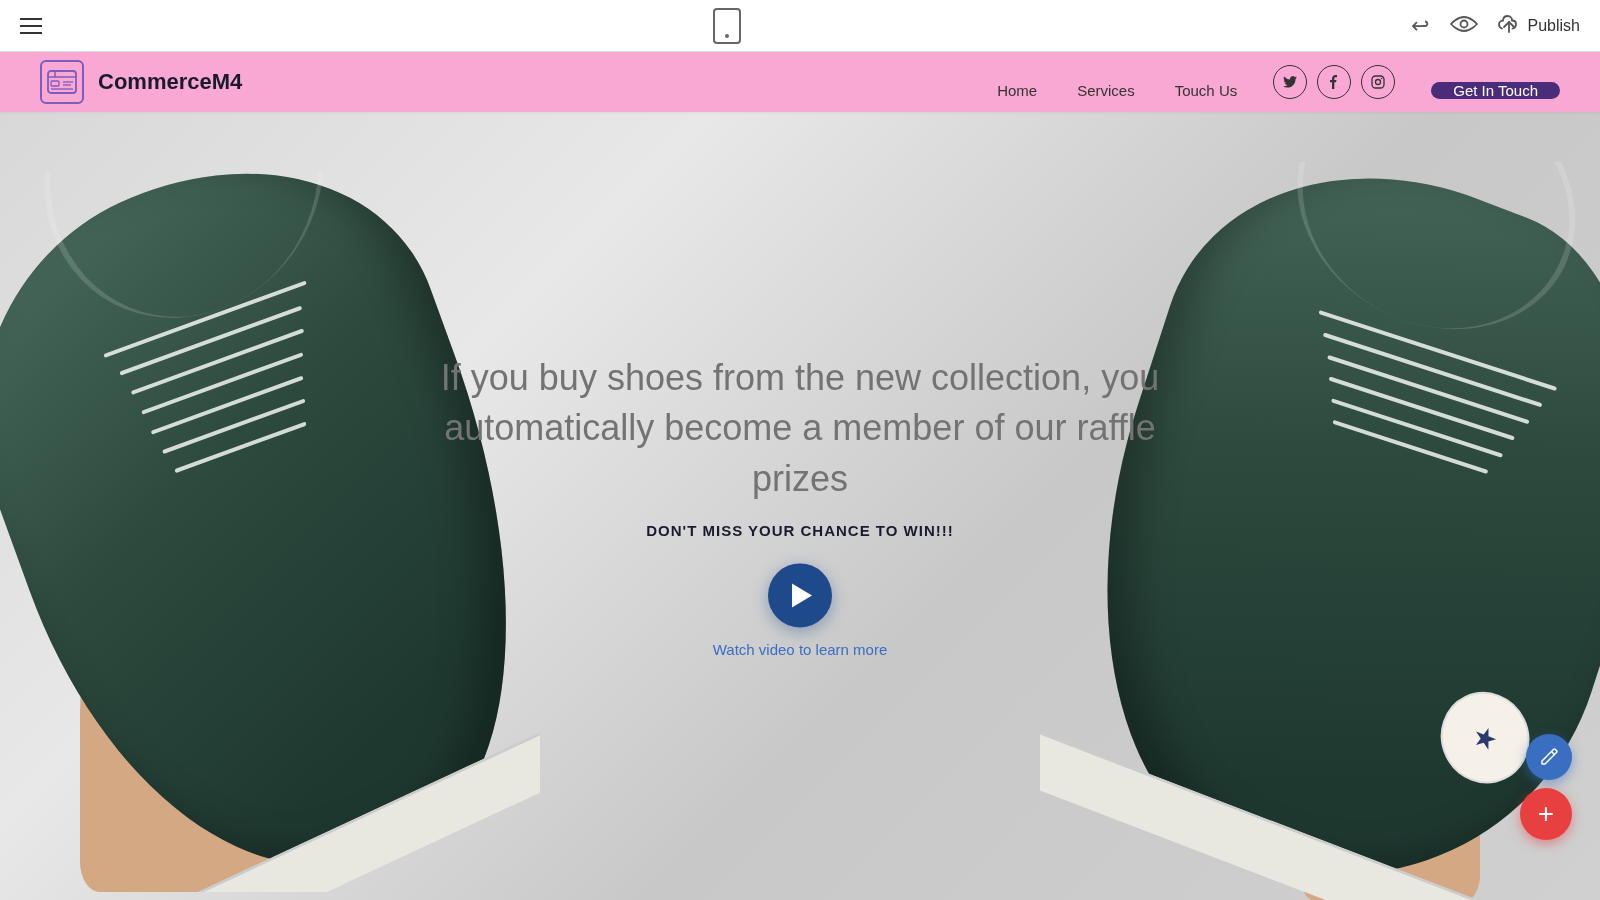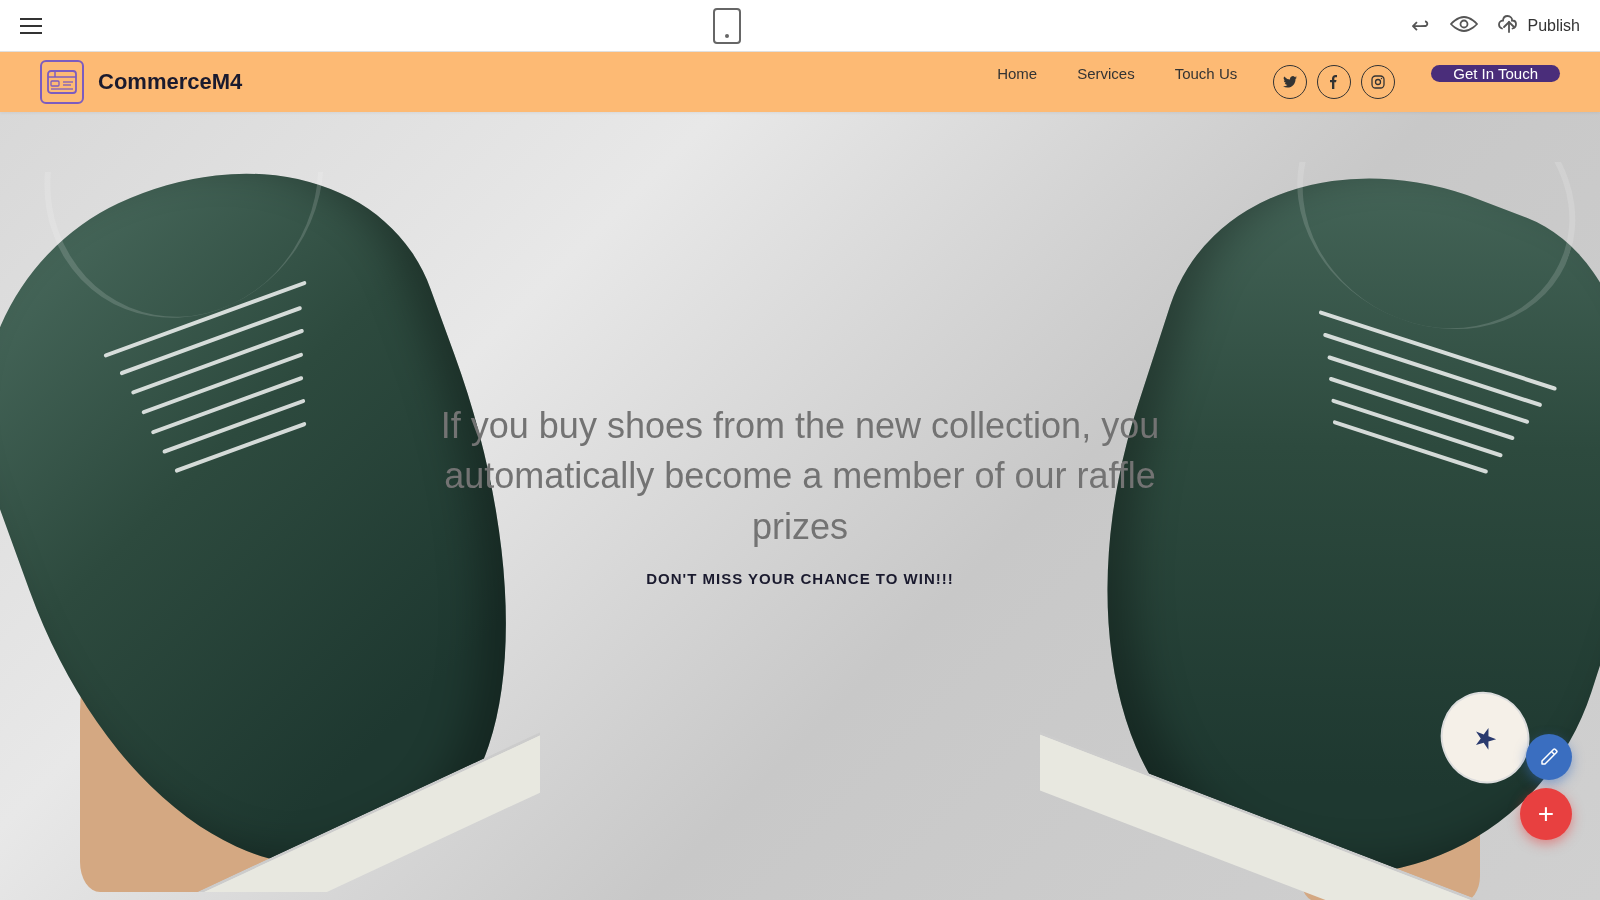--- a/index.html
+++ b/index.html
@@ -47,36 +47,36 @@
       bottom: 0;
     }
 
     
     .site-header {
       position: absolute;
       top: 0;
       left: 0;
       right: 0;
       height: 60px;
-      background: #fdba74;
+      background: #f9a8d4;
       display: flex;
       align-items: center;
       justify-content: space-between;
       padding: 0 40px;
       z-index: 50;
       box-shadow: 0 1px 3px rgba(0,0,0,0.06);
     }
     .logo-area { display: flex; align-items: center; gap: 14px; }
     .logo-icon {
       width: 44px; height: 44px; border: 2px solid #7c5cbf; border-radius: 6px;
       display: flex; align-items: center; justify-content: center;
     }
     .logo-icon svg { width: 30px; height: 24px; }
     .logo-text { font-size: 22px; font-weight: 600; color: #1a1a2e; }
-    .site-nav { display: flex; align-items: flex-start; gap: 36px; }
+    .site-nav { display: flex; align-items: flex-end; gap: 36px; }
     .nav-links { display: flex; align-items: center; gap: 40px; }
     .nav-link { font-size: 15px; color: #333; text-decoration: none; font-weight: 400; cursor: pointer; }
     .social-icons { display: flex; align-items: center; gap: 10px; }
     .social-circle {
       width: 34px; height: 34px; border-radius: 50%; border: 1.5px solid #333;
       display: flex; align-items: center; justify-content: center; cursor: pointer; font-size: 14px; color: #333;
     }
     .cta-btn {
       background: #4a2d7a; color: #fff; border: none; border-radius: 25px;
       padding: 0 22px; font-size: 15px; cursor: pointer; font-weight: 500; white-space: nowrap;
@@ -319,20 +319,26 @@
         position:absolute; bottom:0; right:180px; width:180px; height:260px;
         background: #d4a882;
         border-radius: 40% 40% 10% 10%;
         z-index:-1;
       "></div>
     </div>
 
     <div class="hero-content">
       <p class="hero-headline">If you buy shoes from the new collection, you automatically become a member of our raffle prizes</p>
       <p class="hero-subheadline">DON'T MISS YOUR CHANCE TO WIN!!!</p>
+      <div class="play-btn-wrapper">
+        <button class="play-btn">
+          <div class="play-triangle"></div>
+        </button>
+        <a class="watch-link">Watch video to learn more</a>
+      </div>
     </div>
   </section>
 </div>
 
 <button class="fab-edit">
   <svg width="20" height="20" viewBox="0 0 20 20" fill="none" xmlns="http://www.w3.org/2000/svg">
     <path d="M14.7 2.3a1 1 0 011.4 0l1.6 1.6a1 1 0 010 1.4L6 17H3v-3L14.7 2.3z" stroke="#fff" stroke-width="1.5" fill="none" stroke-linejoin="round"></path>
     <line x1="12.5" y1="4.5" x2="15.5" y2="7.5" stroke="#fff" stroke-width="1.5"></line>
   </svg>
 </button>

